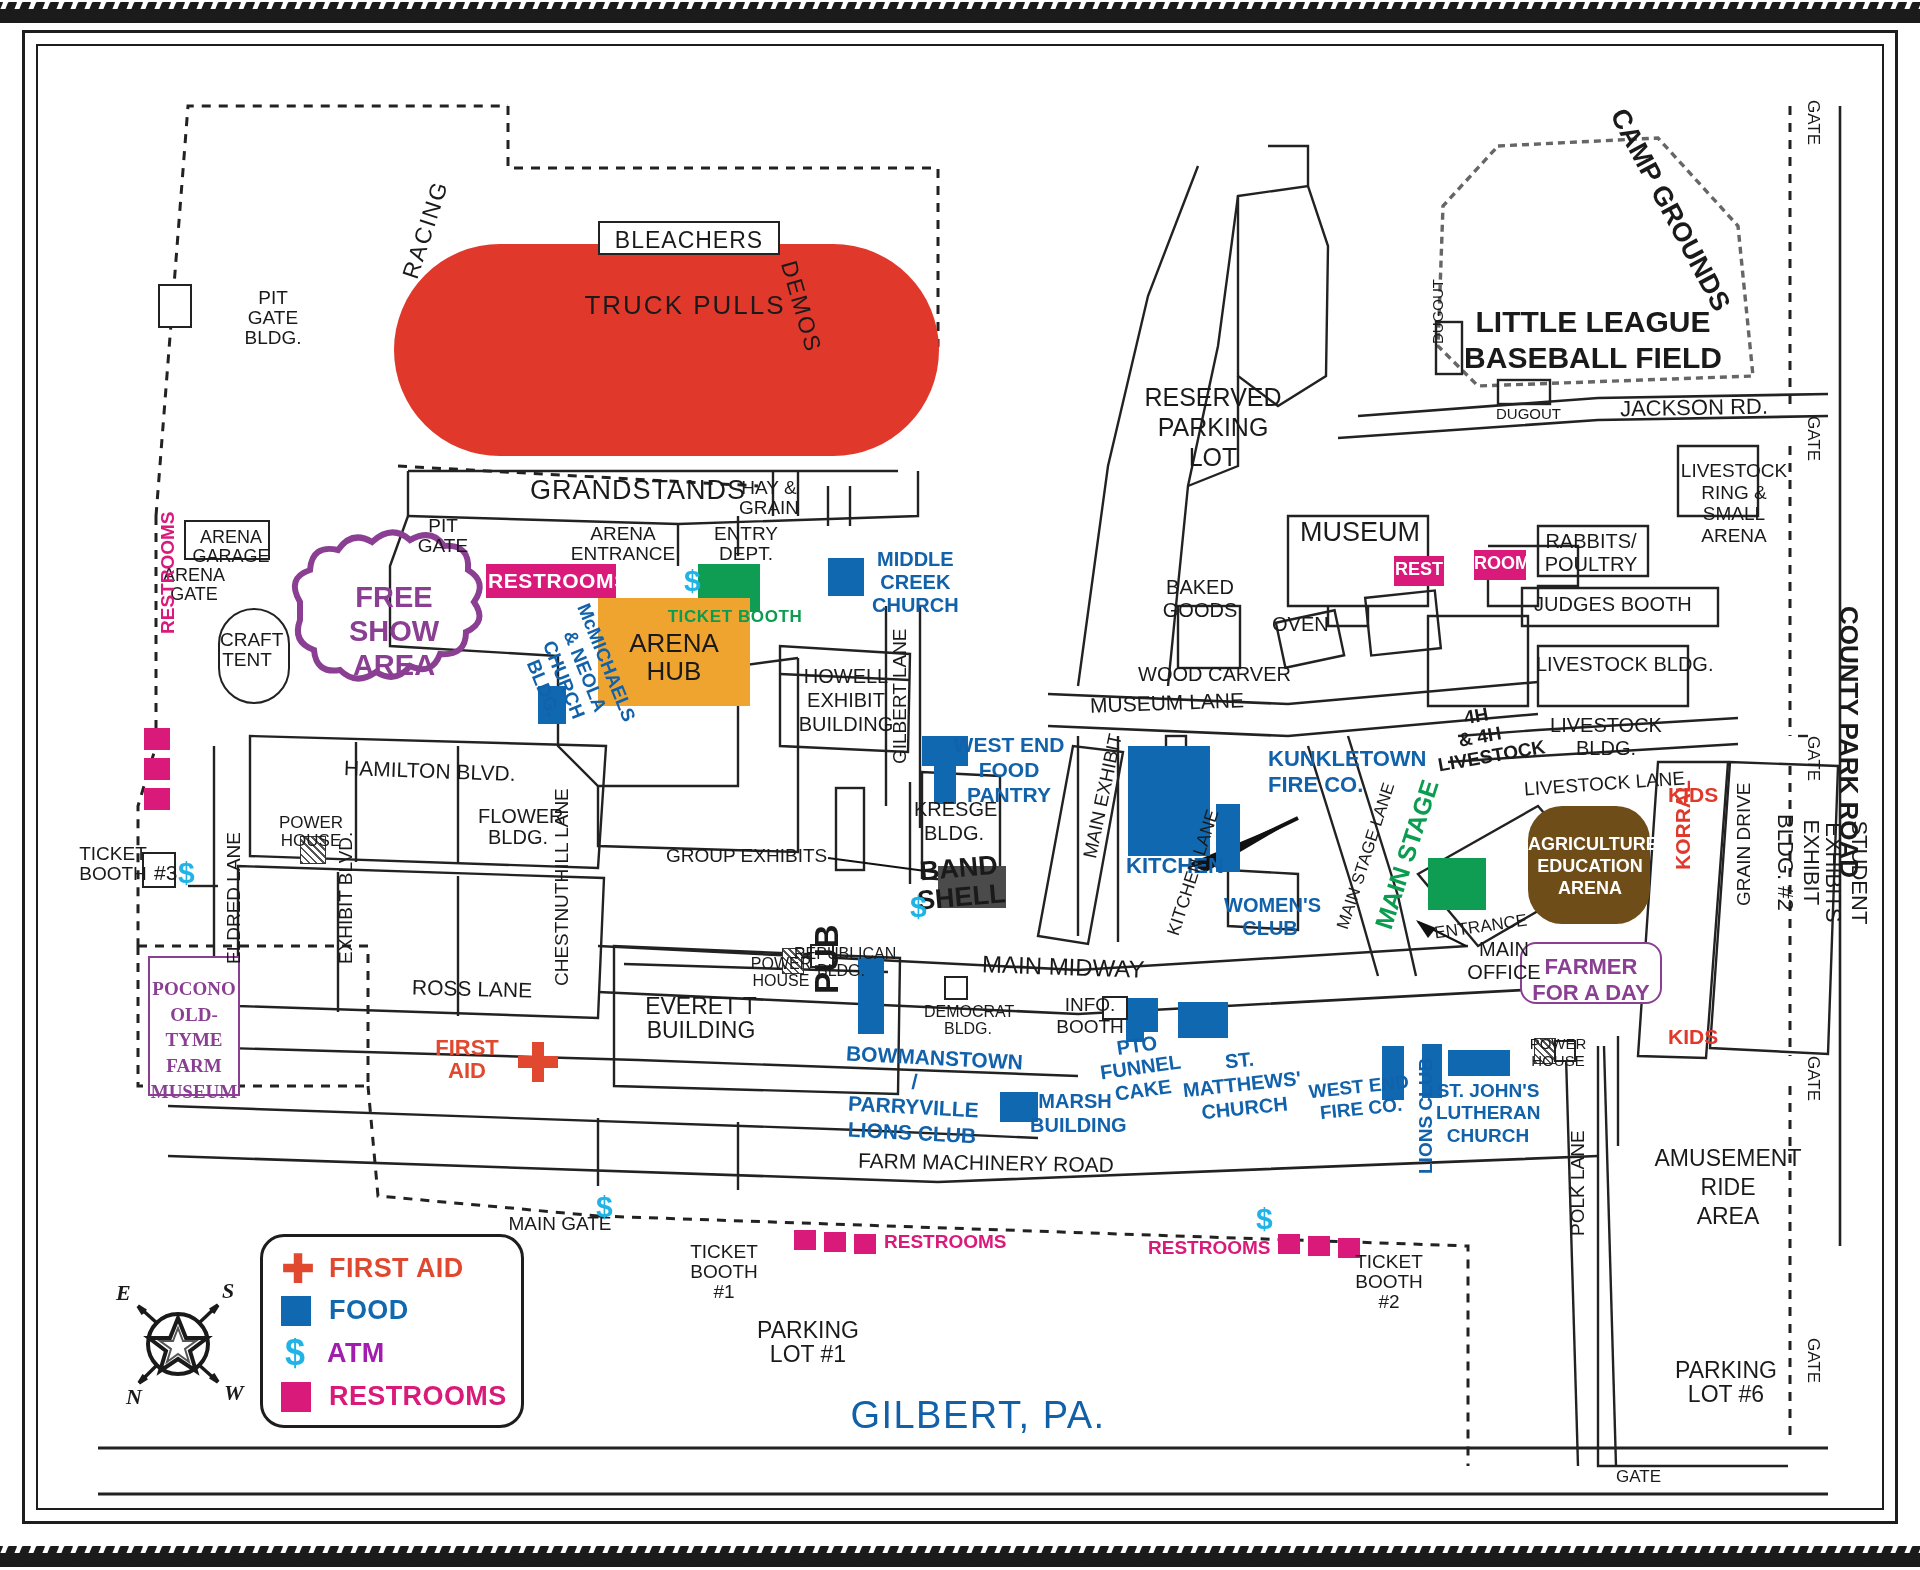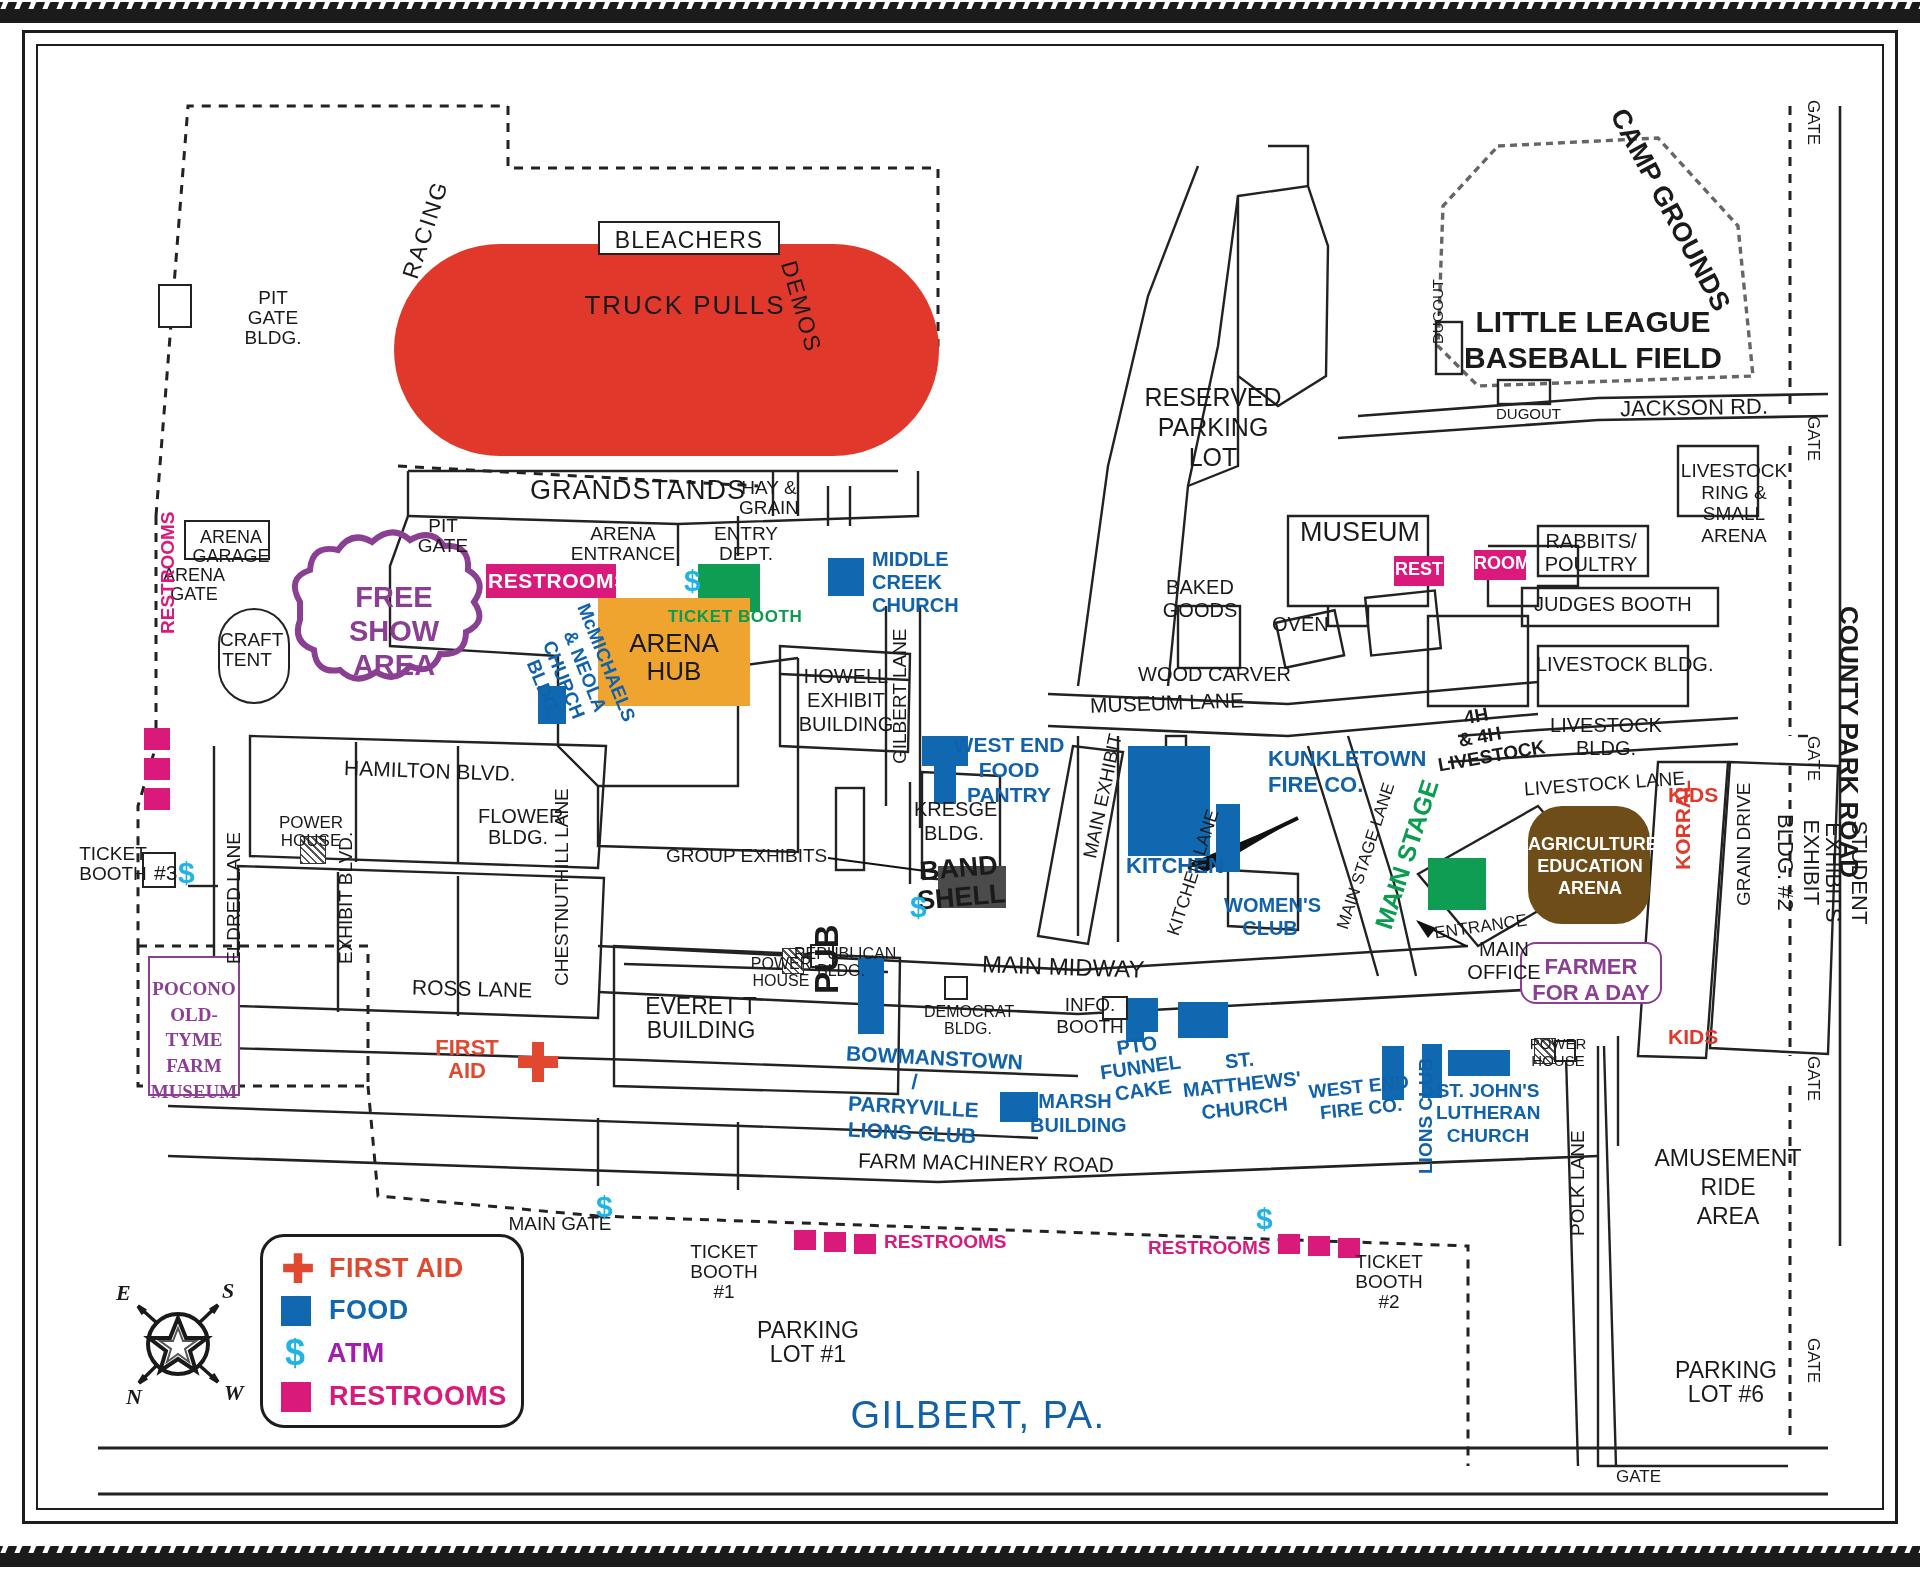--- a/index.html
+++ b/index.html
@@ -904,21 +904,21 @@
     <div class="lbl ctr" style="left:1608px;top:1312px;width:160px;font-size:23px;">PARKING
 LOT #6</div>
     <div class="lbl ctr" style="left:1600px;top:1098px;width:180px;font-size:23px;line-height:1.25;">AMUSEMENT
 RIDE
 AREA</div>
     <div class="lbl" style="left:1530px;top:1190px;font-size:19px;transform:rotate(-90deg);transform-origin:left top;white-space:nowrap;">POLK LANE</div>
 
     <div class="lbl ctr blue" style="left:466px;top:584px;width:140px;font-size:19px;line-height:1.2;transform:rotate(68deg);transform-origin:center;">McMICHAELS
 &amp; NEOLA
 CHURCH BLDG.</div>
-    <div class="lbl blue" style="left:834px;top:502px;font-size:20px;line-height:1.15;">MIDDLE
+    <div class="lbl blue" style="left:834px;top:502px;font-size:20px;line-height:1.15;text-align:center;">MIDDLE
 CREEK
 CHURCH</div>
     <div class="lbl ctr" style="left:748px;top:618px;width:120px;font-size:20px;line-height:1.2;">HOWELL
 EXHIBIT
 BUILDING</div>
     <div class="lbl" style="left:852px;top:718px;font-size:19px;transform:rotate(-90deg);transform-origin:left top;white-space:nowrap;">GILBERT LANE</div>
     <div class="lbl" style="left:628px;top:800px;font-size:19px;">GROUP EXHIBITS</div>
     <div class="lbl ctr" style="left:876px;top:752px;width:80px;font-size:20px;line-height:1.18;">KRESGE
 BLDG.</div>
     <div class="lbl ctr" style="left:872px;top:808px;width:100px;font-size:27px;font-weight:800;line-height:1.08;transform:rotate(-5deg);">BAND

